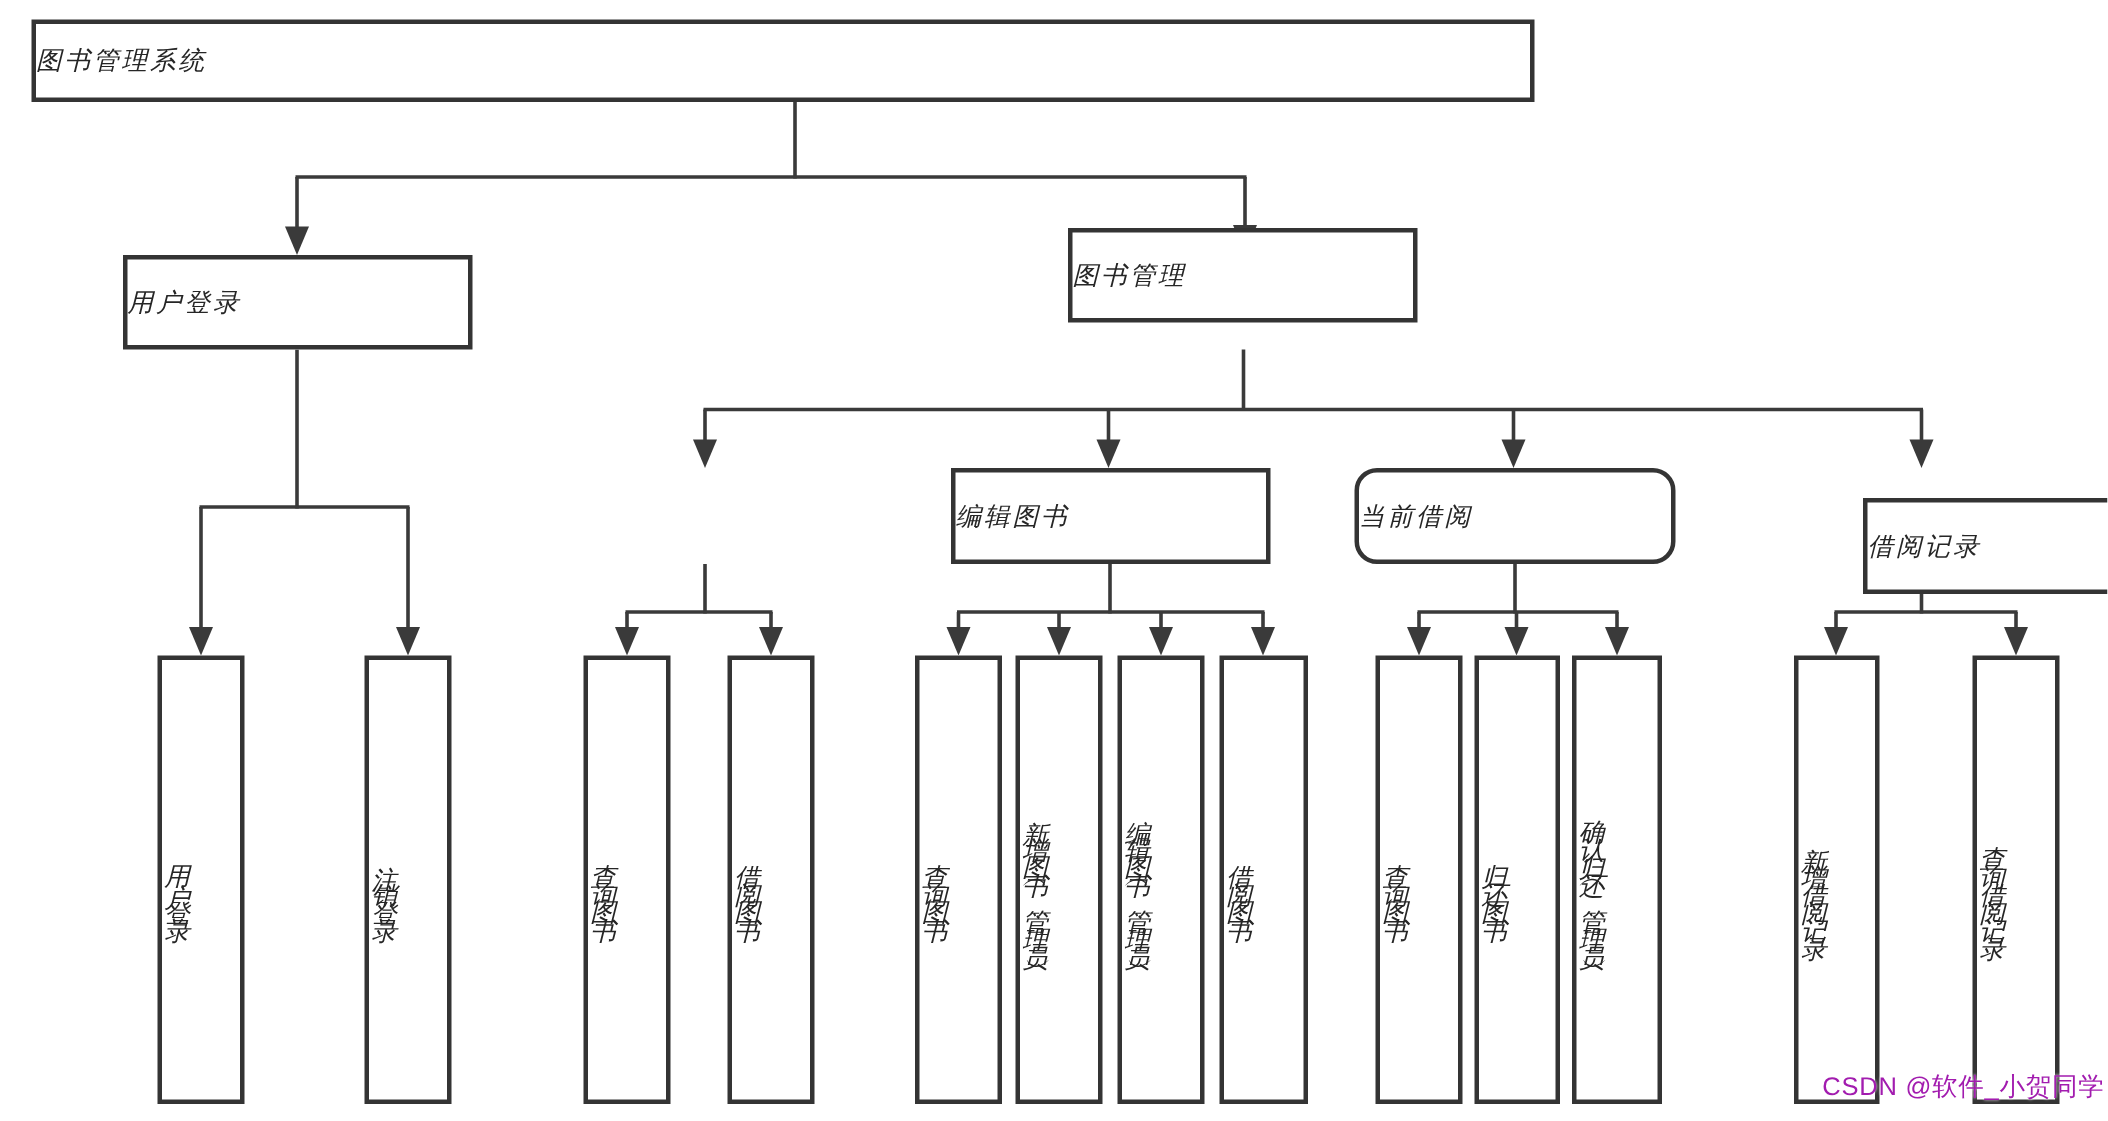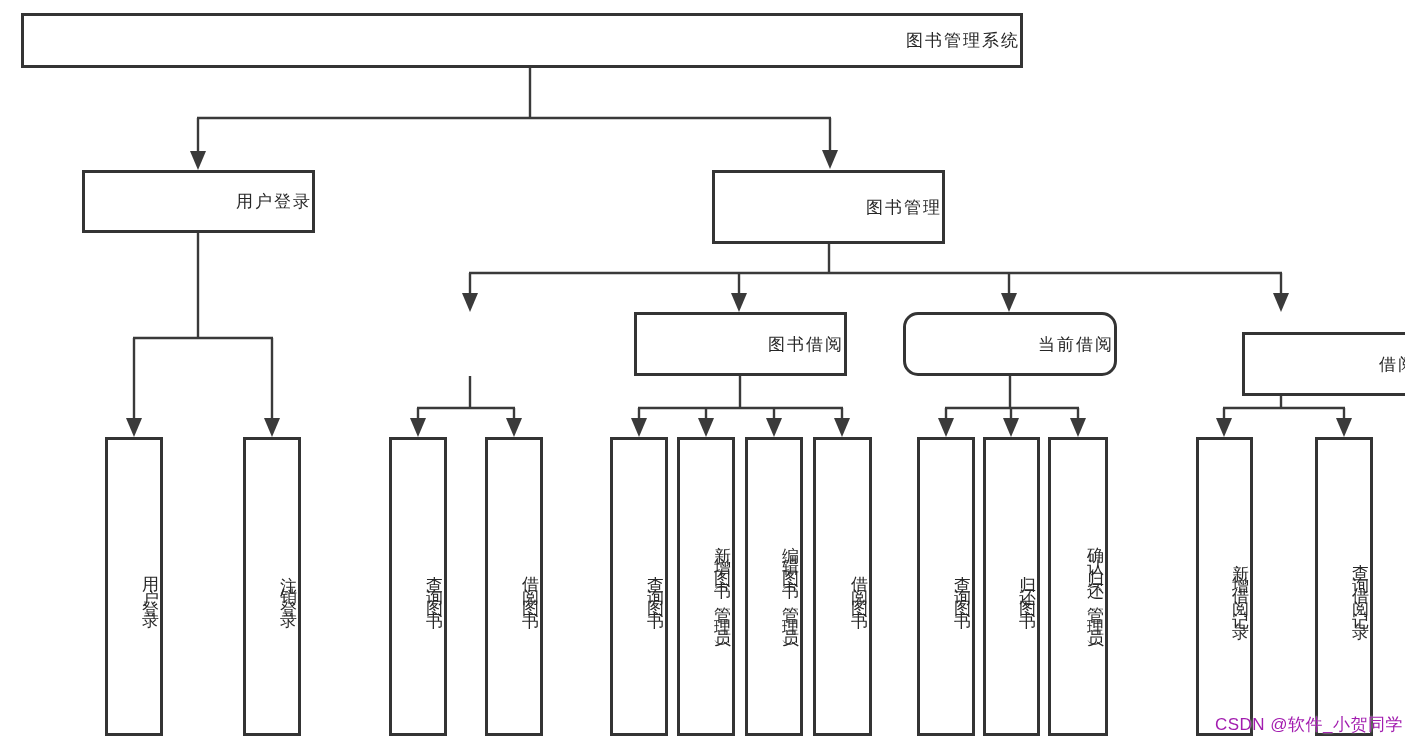--- a/index.html
+++ b/index.html
@@ -7,22 +7,22 @@
   body { font-family:"Liberation Sans","DejaVu Sans",sans-serif; }
   .stage {
     position:relative; width:1405px; height:747px;
     background:#ffffff; overflow:hidden;
   }
   .wires { position:absolute; left:0; top:0; width:1405px; height:747px; }
   .wires line { stroke:#3a3a3a; stroke-width:2.4; }
   .wires polygon { fill:#3a3a3a; }
   .node {
     position:absolute; background:#ffffff; border:3px solid #343434;
-    display:flex; align-items:center; justify-content:flex-end;
-    color:#262626; z-index:2;
+    display:flex; align-items:center; justify-content:flex-start;
+    color:#262626; z-index:2;font-style:italic;
   }
   .node.h { font-size:17px; letter-spacing:2px; }
   .node.v span {
     writing-mode:vertical-rl; text-orientation:mixed;
     font-size:17px; letter-spacing:12px; line-height:1.15; color:#262626;
     white-space:nowrap;
   }
   .watermark {
     position:absolute; top:713px; right:2px; z-index:5;
     font-size:17px; color:#a21caf; letter-spacing:0.5px;
@@ -110,26 +110,26 @@
     </g>
   </svg>
 
   <div class="node h" style="left:21px; top:13px; width:1002px; height:55px;">
     <span>图书管理系统</span>
   </div>
 
   <div class="node h" style="left:82px; top:170px; width:233px; height:63px;">
     <span>用户登录</span>
   </div>
-  <div class="node h" style="left:712px; top:170px; width:233px; height:74px;padding-left:12px;">
+  <div class="node h" style="left:712px; top:152px; width:233px; height:63px;">
     <span>图书管理</span>
   </div>
 
   <div class="node h" style="left:634px; top:312px; width:213px; height:64px;">
-    <span>图书借阅</span>
+    <span>编辑图书</span>
   </div>
   <div class="node h" style="left:903px; top:312px; width:214px; height:64px;border-radius:15px;">
     <span>当前借阅</span>
   </div>
   <div class="node h" style="left:1242px; top:312px; width:216px; height:64px;margin-top:20px;">
     <span>借阅记录</span>
   </div>
 
   <div class="node v" style="left:105px; top:437px; width:58px; height:299px;">
     <span>用户登录</span>

